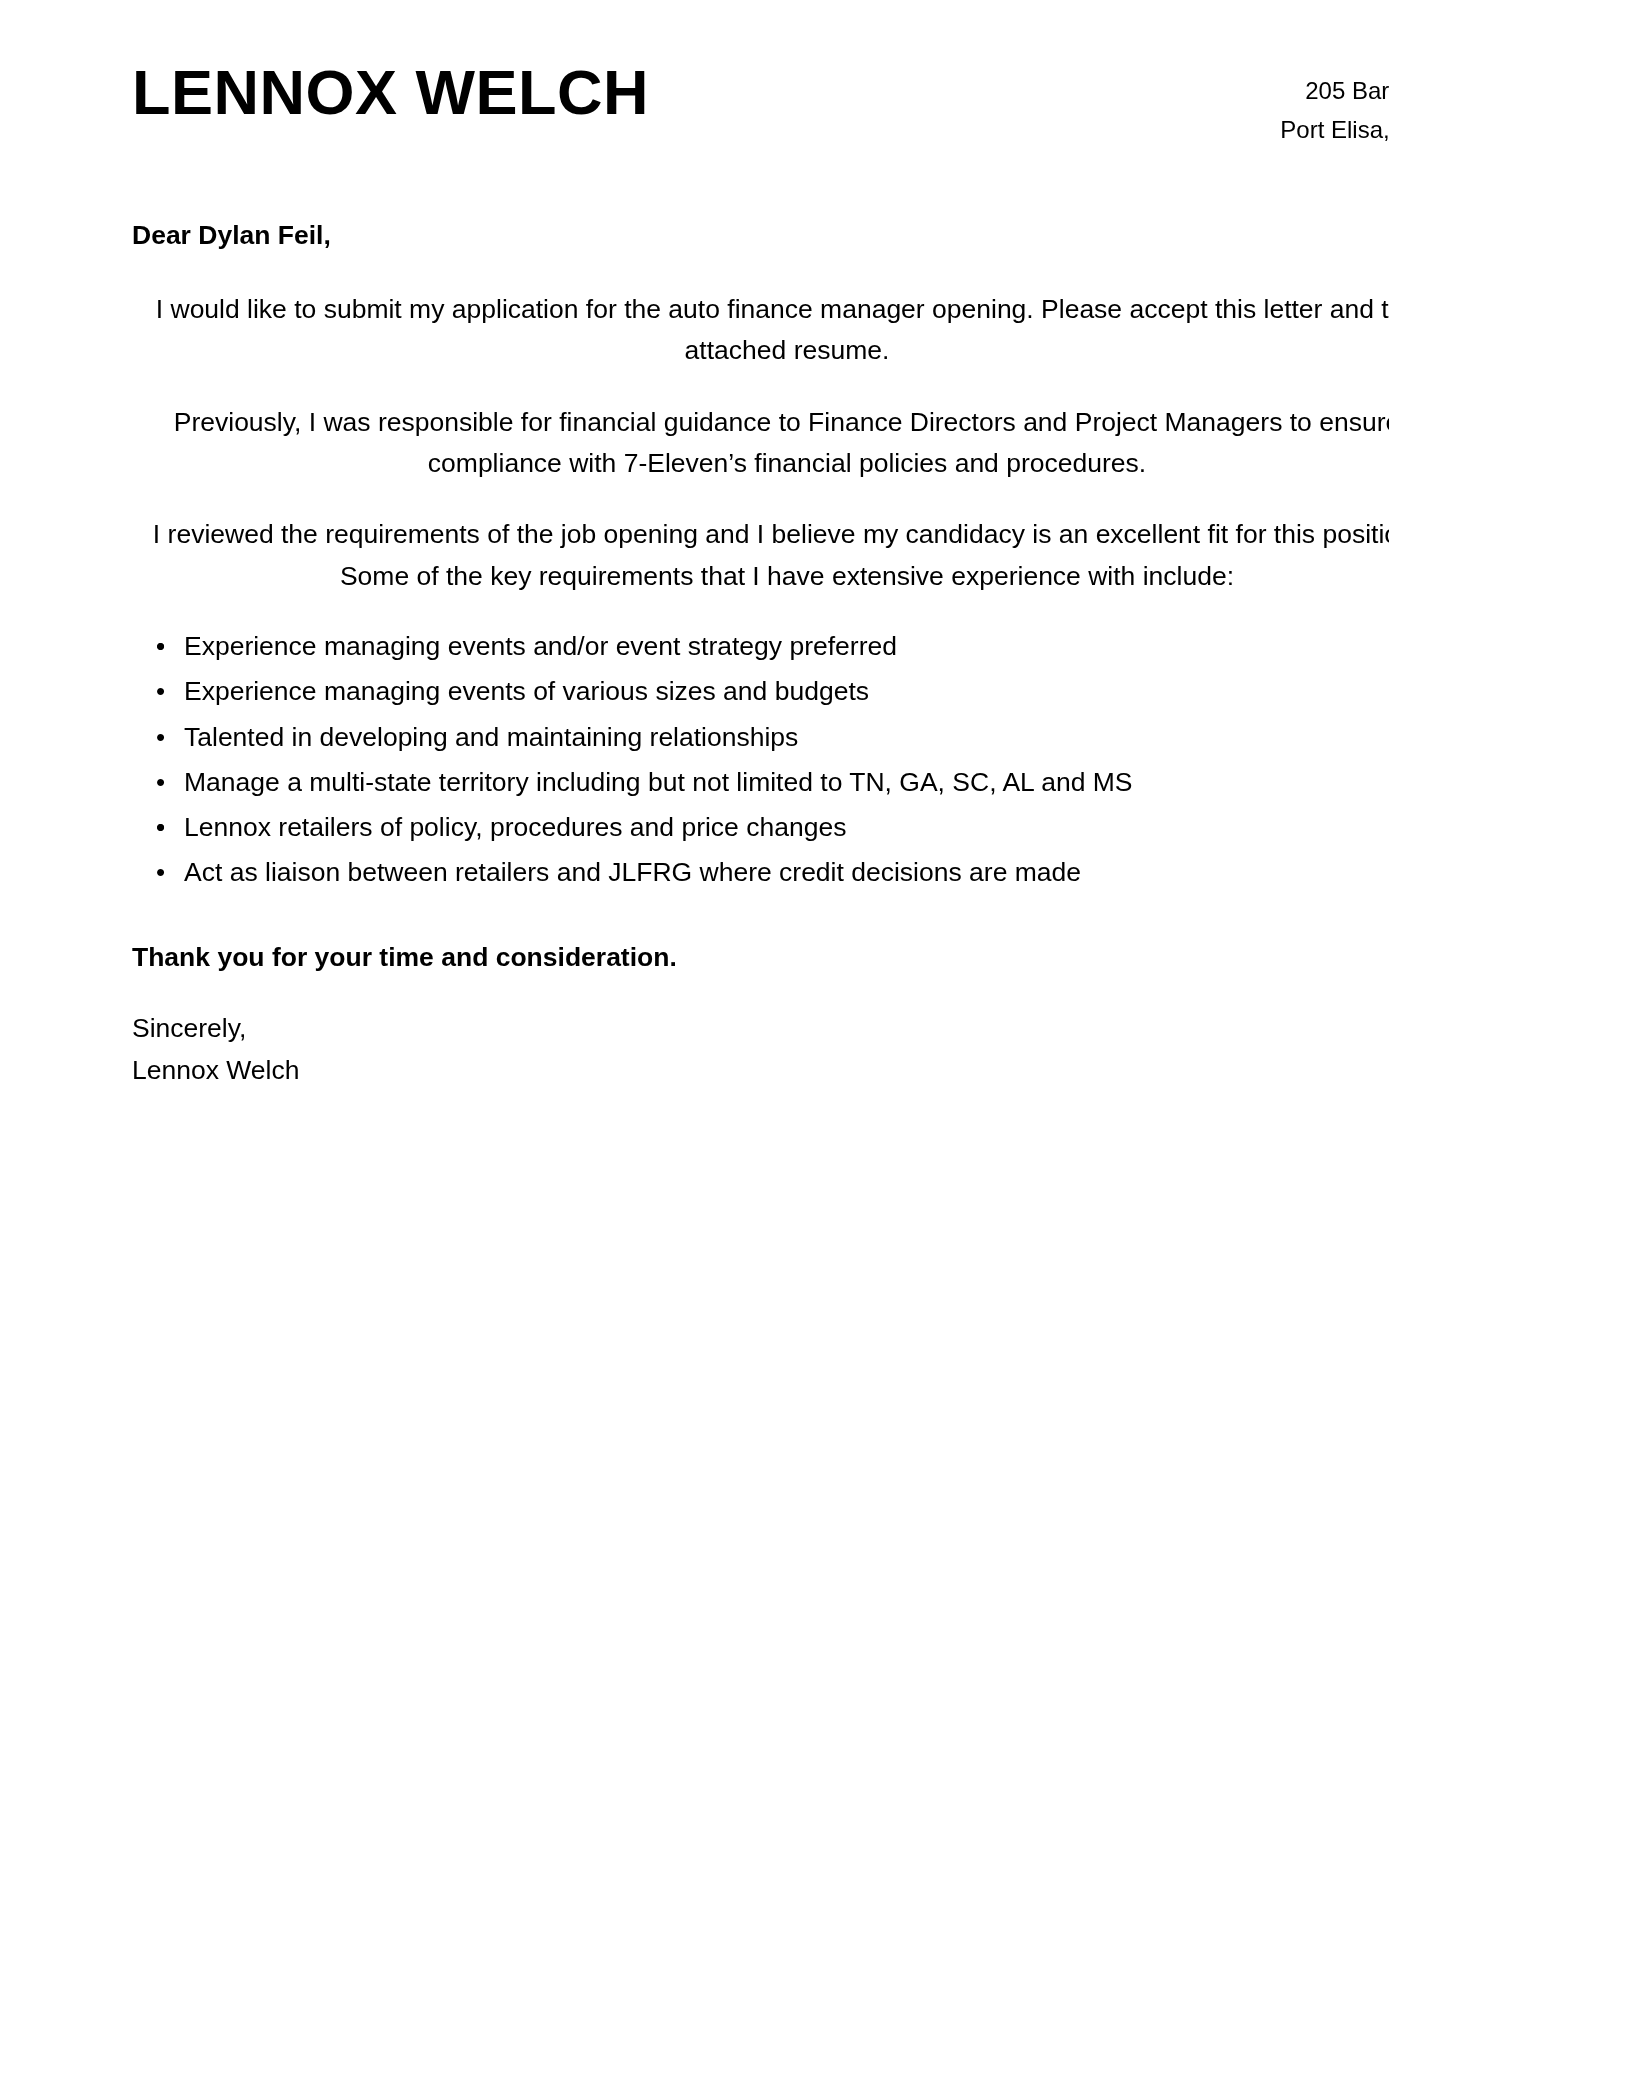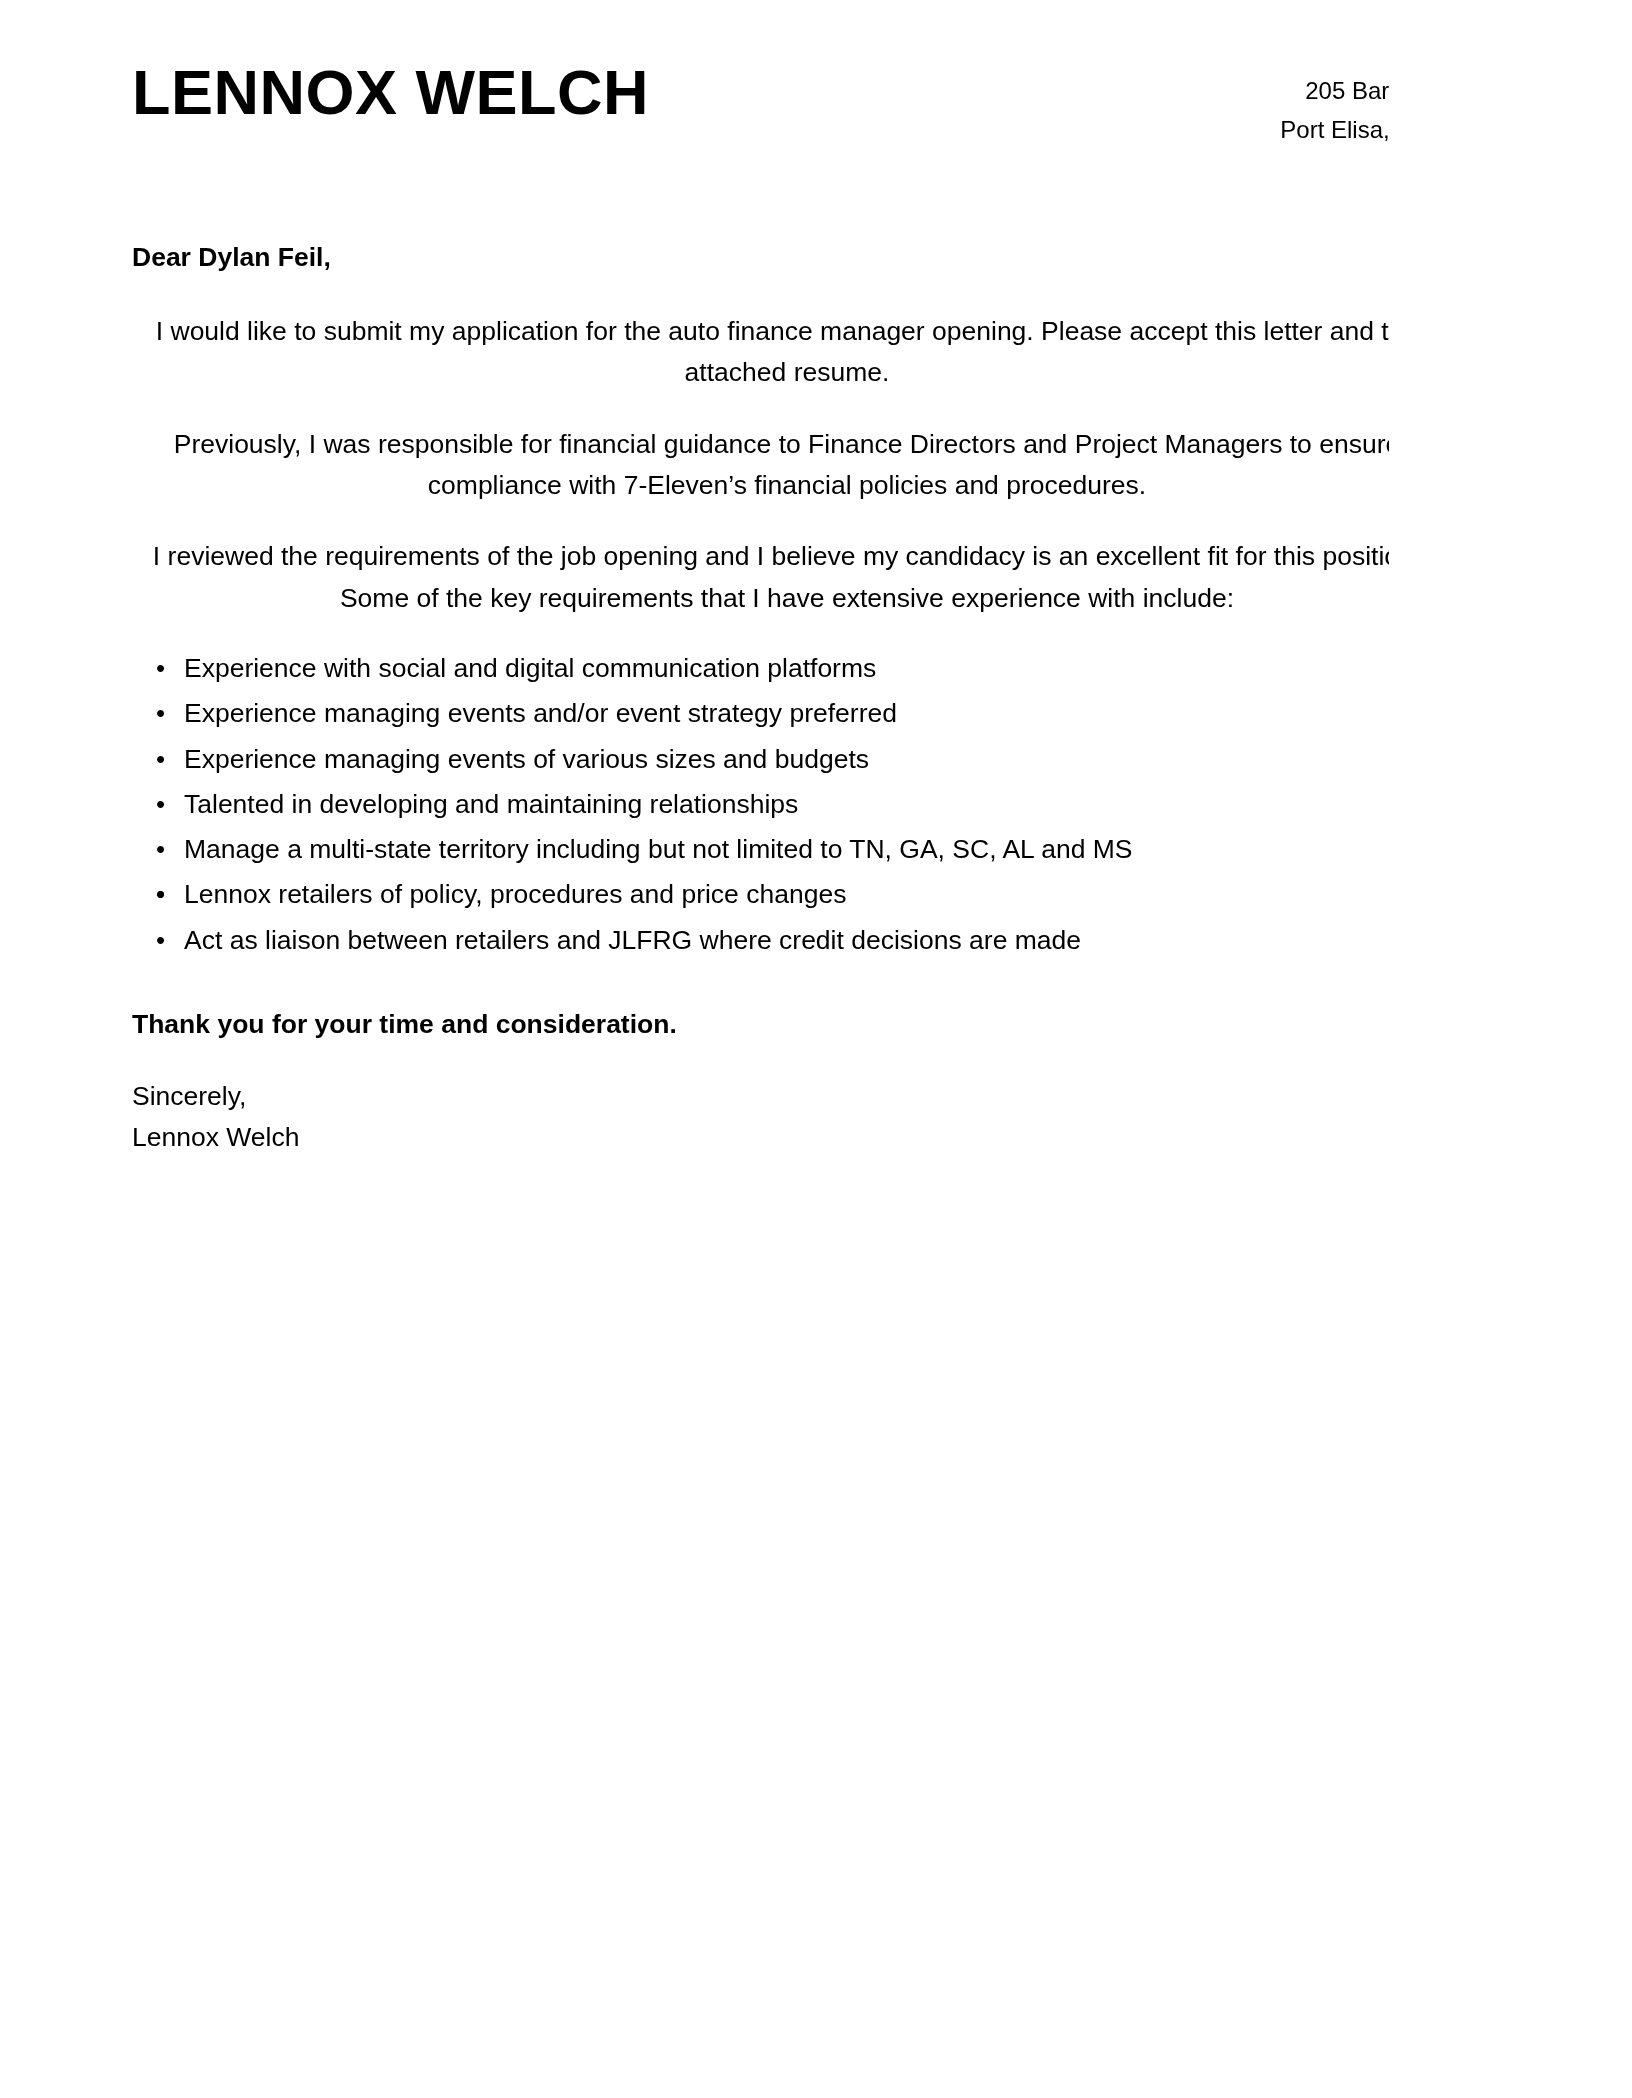--- a/index.html
+++ b/index.html
@@ -48,21 +48,21 @@
     text-align: right;
     font-size: 24px;
     line-height: 1.62;
     padding-top: 14px;
     white-space: nowrap;
   }
   .address-line { display: block; }
 
   
   .letter-body {
-    margin-top: 87px;
+    margin-top: 65px;
     font-size: 26.5px;
     line-height: 1.56;
     max-width: 1310px;
   }
   .salutation {
     font-weight: bold;
     margin: 0 0 33px 0;
   }
   .para {
     margin: 0 0 30px 0;
@@ -119,21 +119,20 @@
 
       <p class="para">I would like to submit my application for the auto finance manager opening. Please accept this letter and the attached resume.</p>
 
       <p class="para">Previously, I was responsible for financial guidance to Finance Directors and Project Managers to ensure compliance with 7-Eleven’s financial policies and procedures.</p>
 
       <p class="para">I reviewed the requirements of the job opening and I believe my candidacy is an excellent fit for this position. Some of the key requirements that I have extensive experience with include:</p>
 
       <ul class="requirements-list">
         <li>
           <span class="bullet-dot">•</span>
-          <span>Experience with social and digital communication platforms</span>
         </li>
         <li>
           <span class="bullet-dot">•</span>
           <span>Experience managing events and/or event strategy preferred</span>
         </li>
         <li>
           <span class="bullet-dot">•</span>
           <span>Experience managing events of various sizes and budgets</span>
         </li>
         <li>

